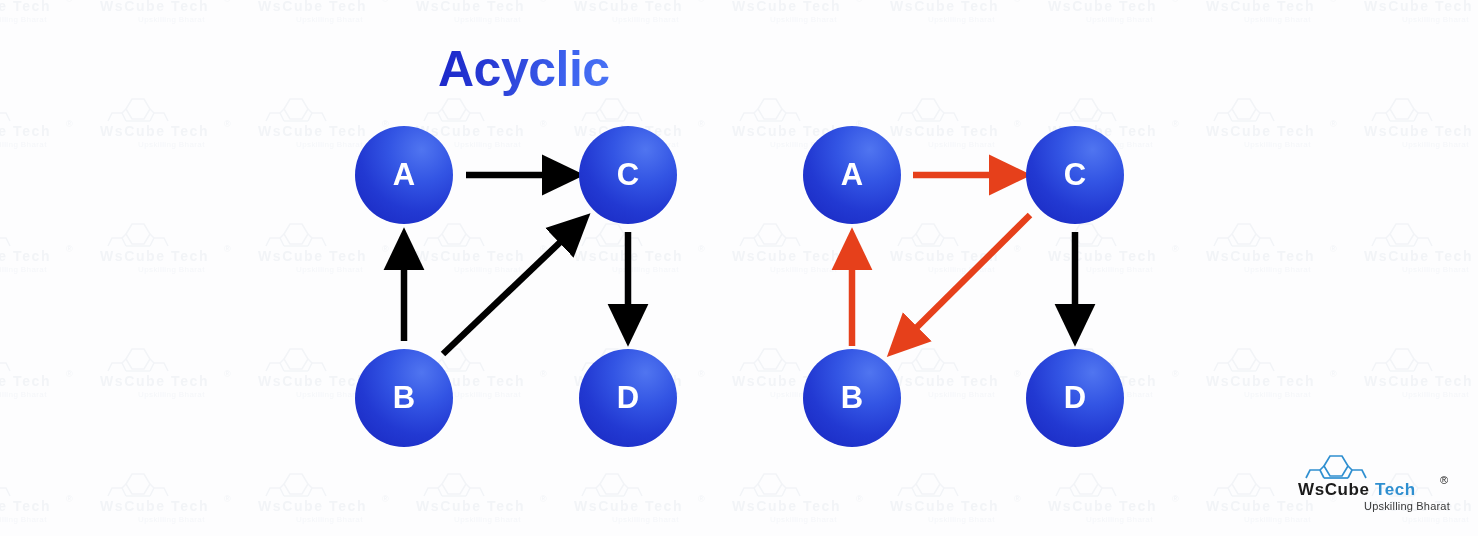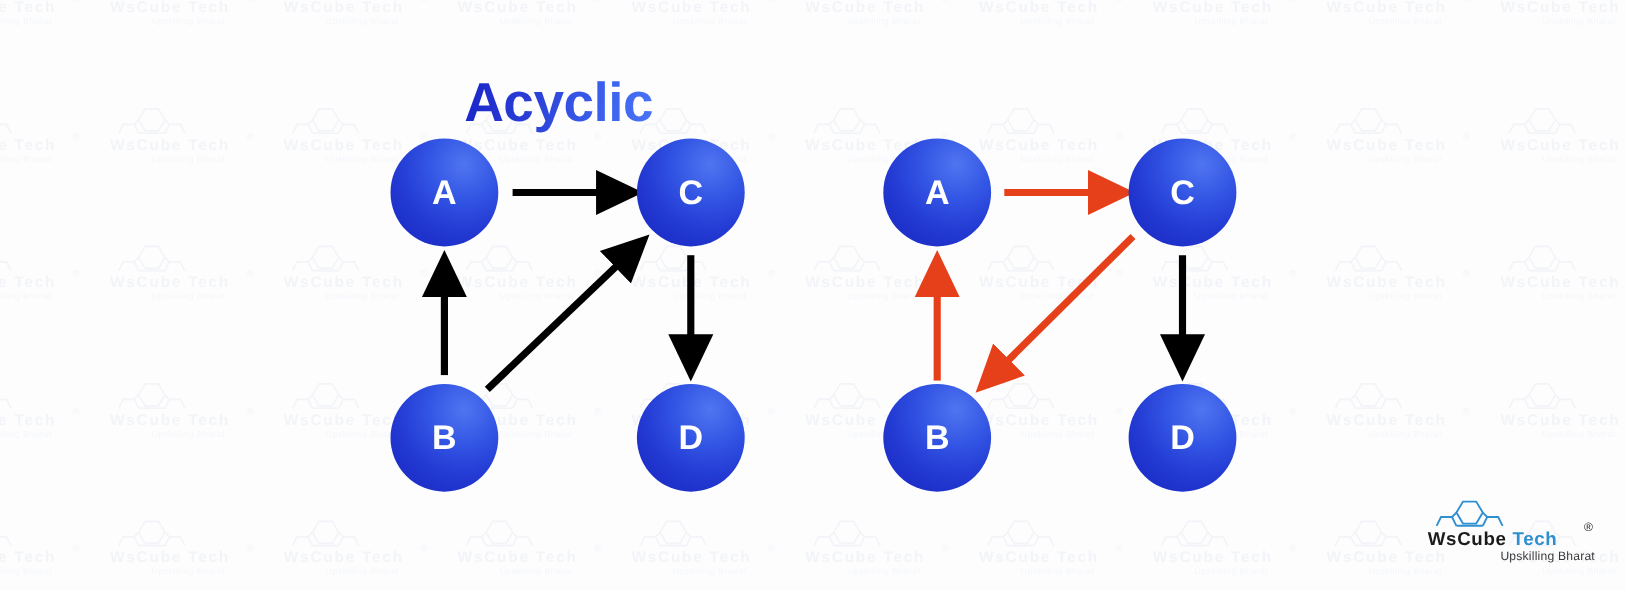--- a/index.html
+++ b/index.html
@@ -55,21 +55,21 @@
     font-weight:bold;
     letter-spacing:-0.5px;
     background:linear-gradient(100deg,#1a25c9 0%,#2a3ed6 35%,#3d63ef 75%,#4a74f5 100%);
     -webkit-background-clip:text;
     background-clip:text;
     color:transparent;
     -webkit-text-fill-color:transparent;
     z-index:5;
     white-space:nowrap;
   }
-  #title-acyclic { left:422px; top:40px;margin-top:24px; }
+  #title-acyclic { left:438px; top:40px; }
   #title-cyclic  { left:893px; top:40px; }
 
   
   .node {
     position:absolute;
     width:98px; height:98px;
     border-radius:50%;
     background:radial-gradient(circle at 68% 24%, #5075f0 0%, #3355e4 32%, #2239d2 62%, #1826bf 100%);
     display:flex;
     align-items:center;

